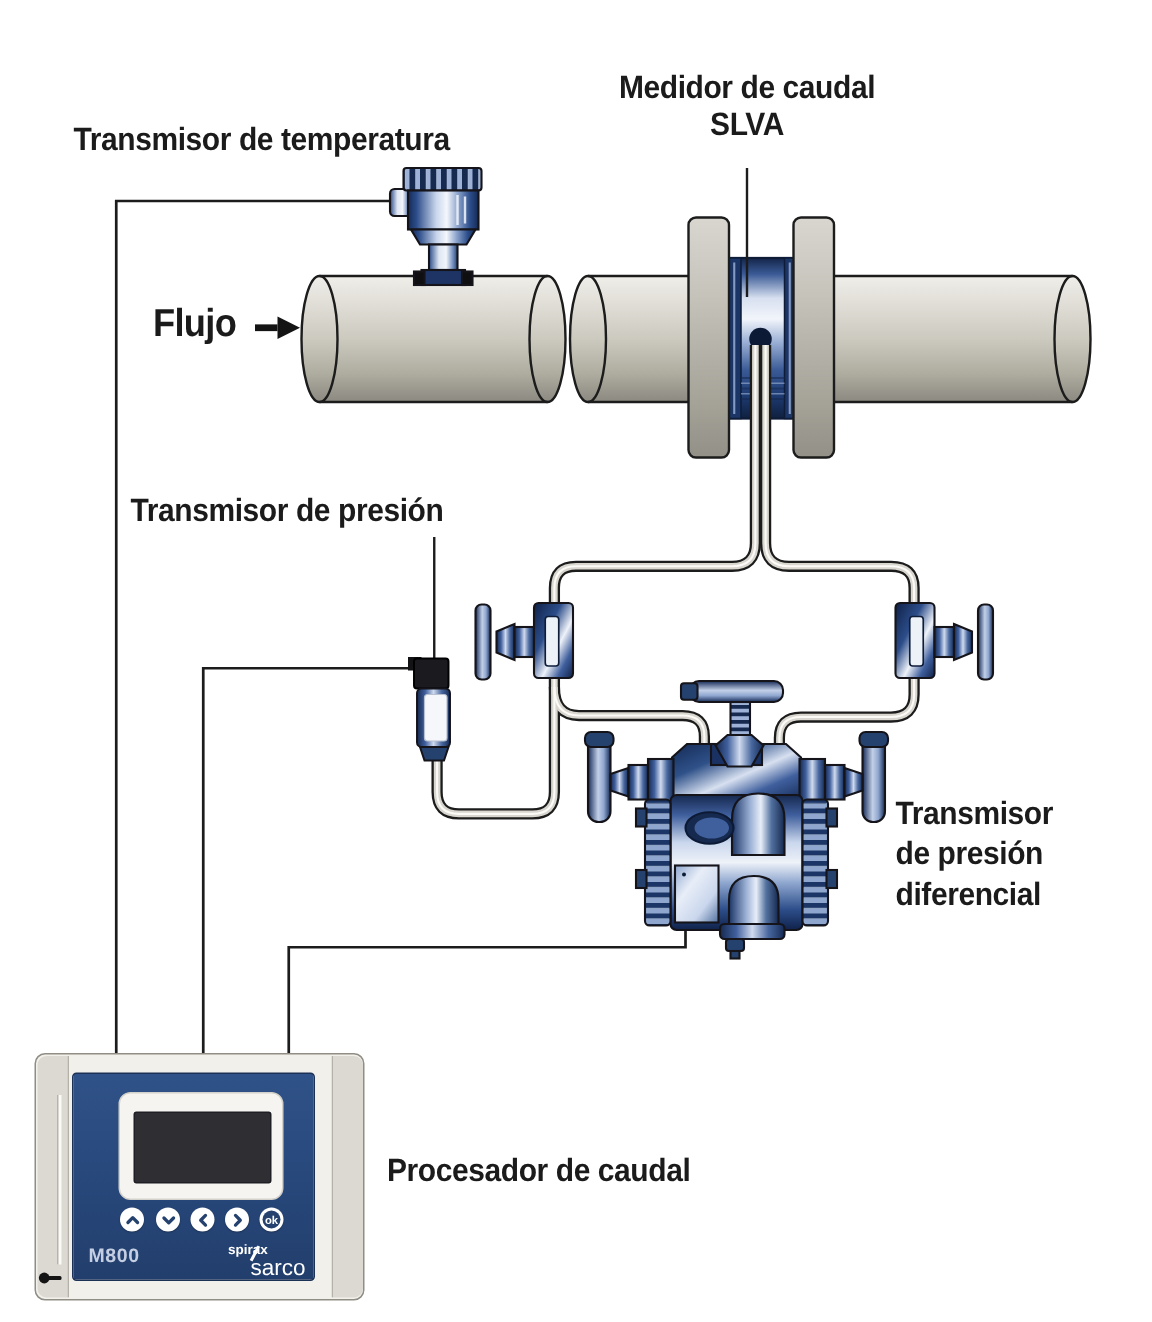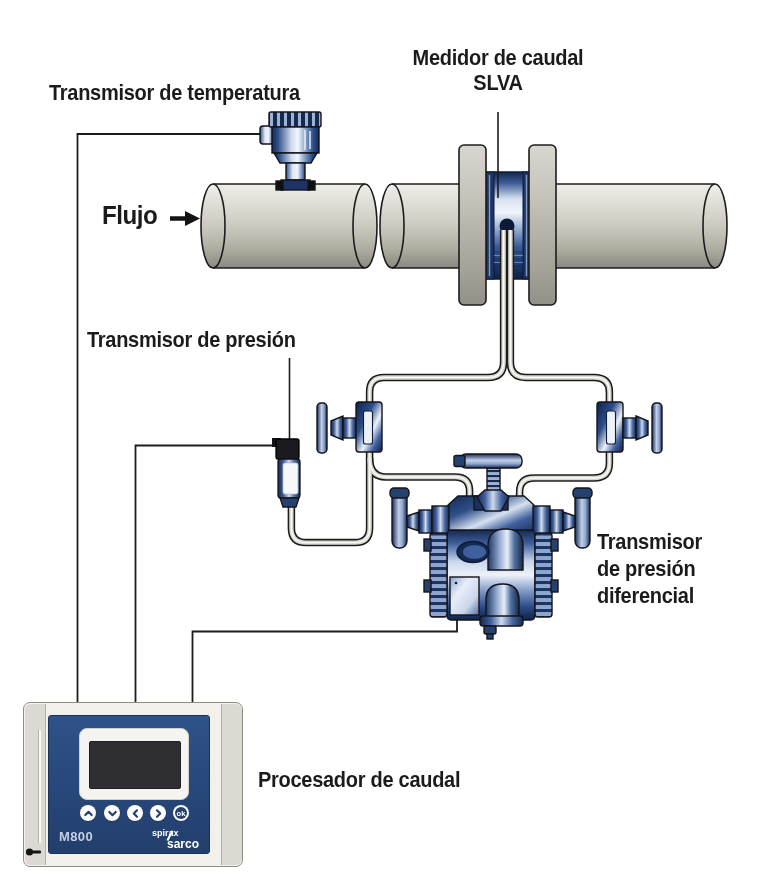--- a/index.html
+++ b/index.html
@@ -30,21 +30,21 @@
                border-radius:2px;border:1px solid #1f1e24;}
   .btn{position:absolute;top:89px;width:16px;height:16px;border-radius:50%;background:#ffffff;
        box-shadow:0 .5px 1px rgba(0,0,0,.35);}
   .btn svg{position:absolute;left:2.5px;top:2.5px;}
   .ok-inner{position:absolute;inset:2px;border-radius:50%;background:#25426f;color:#fff;
             font-size:7.5px;font-weight:700;display:flex;align-items:center;justify-content:center;text-align:right;}
   .m800-model{position:absolute;left:10px;top:113px;color:#c5cee3;font-weight:700;
               font-size:13px;letter-spacing:.4px;}
   .brand{position:absolute;right:9px;top:112px;width:48px;height:22px;color:#fff;}
   .brand-top{position:absolute;left:0;top:0;font-size:9px;font-weight:700;}
-  .brand-bottom{position:absolute;left:15px;top:8.5px;font-size:12px;font-weight:700;}
+  .brand-bottom{position:absolute;left:15px;top:8.5px;font-size:15px;font-weight:400;}
   .brand-slash{position:absolute;left:17px;top:2px;width:1.5px;height:11px;background:#fff;
                transform:rotate(28deg);}
   .m800-key{position:absolute;left:2px;top:145px;width:18px;height:10px;}
 </style>
 </head>
 <body>
 
 <div id="stage">
 
 <svg id="art" width="768" height="881" viewBox="0 0 768 881">

